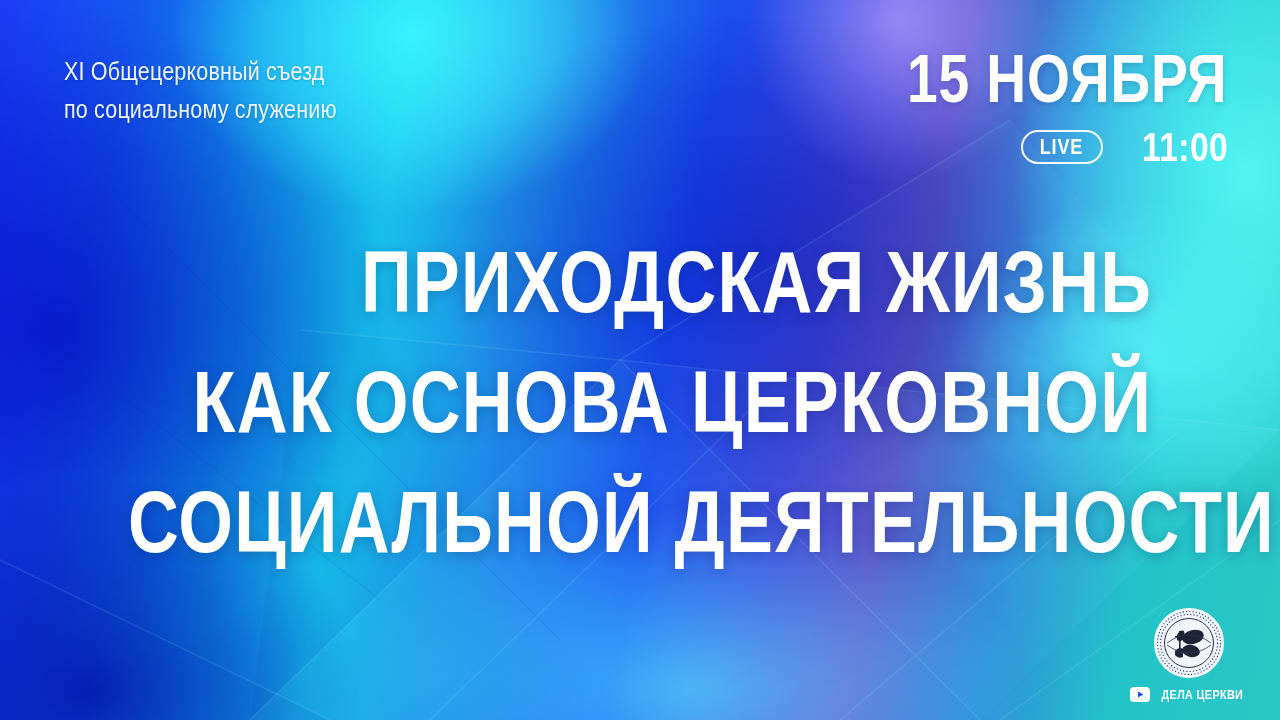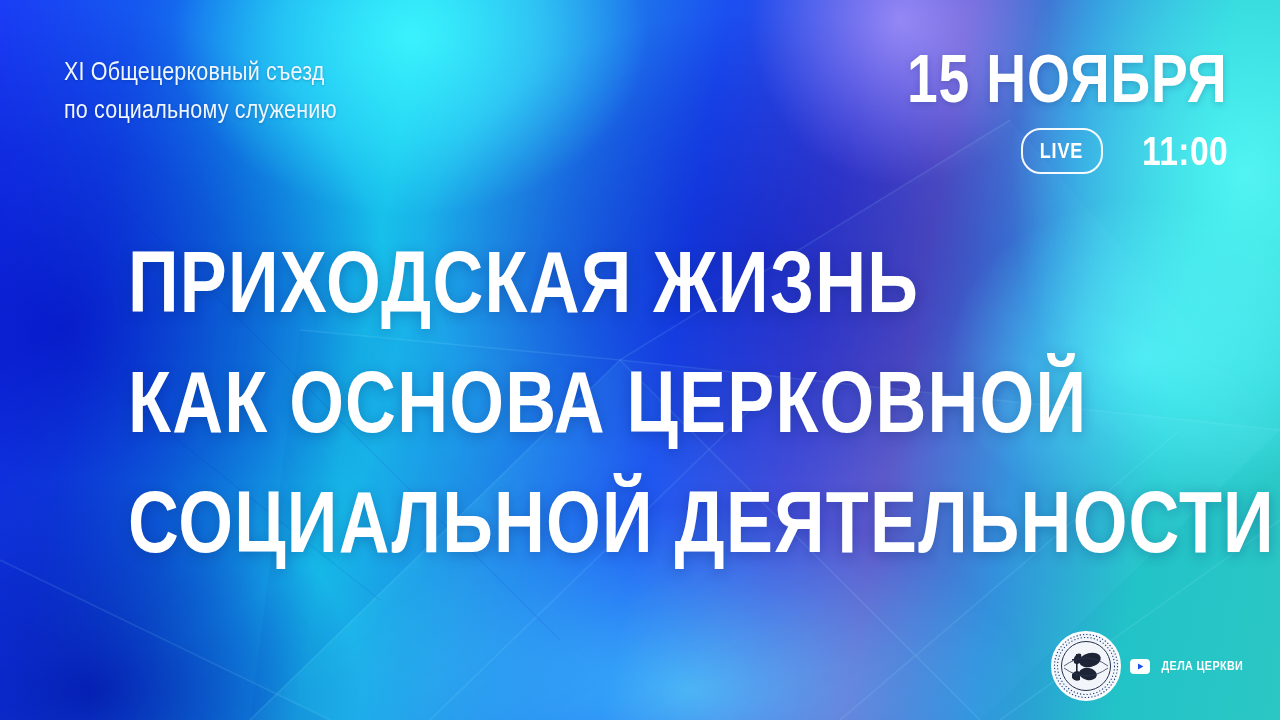--- a/index.html
+++ b/index.html
@@ -120,21 +120,21 @@
   .live-row {
     display: flex;
     align-items: center;
     justify-content: flex-end;
     gap: 20px;
     margin-top: 12px;
   }
   .live-pill {
     border: 2px solid rgba(255,255,255,.95);
     border-radius: 20px;
-    height: 46px;
+    height: 34px;
     min-width: 82px;
     display: flex;
     align-items: center;
     justify-content: center;
     padding: 0 6px;
     box-sizing: border-box;
   }
   .live-pill span {
     color: #ffffff;
     font-size: 22px;
@@ -153,21 +153,21 @@
     transform-origin: right center;
     white-space: nowrap;
   }
 
   
   .title-block {
     position: absolute;
     left: 0;
     right: 0;
     top: 222px;
-    text-align: left;
+    text-align: right;
   }
   .title-line {
     color: #ffffff;
     font-weight: 700;
     font-size: 88px;
     line-height: 120px;
     letter-spacing: 1.5px;
     transform: scaleX(0.80);
     white-space: nowrap;
     text-shadow: 0 3px 14px rgba(0,35,105,.28);
@@ -175,21 +175,21 @@
   .title-line.l1 { font-size: 88px; }
   .title-line.l2 { font-size: 88px; }
   .title-line.l3 { font-size: 88px; }
 
   
   .logo-cluster {
     position: absolute;
     right: 32px;
     bottom: 18px;
     display: flex;
-    flex-direction: row;
+    flex-direction: column;
     align-items: center;
     gap: 8px;
   }
   .seal {
     width: 72px;
     height: 72px;
     position: relative;
   }
   .seal svg { display: block; }
   .channel-row {

